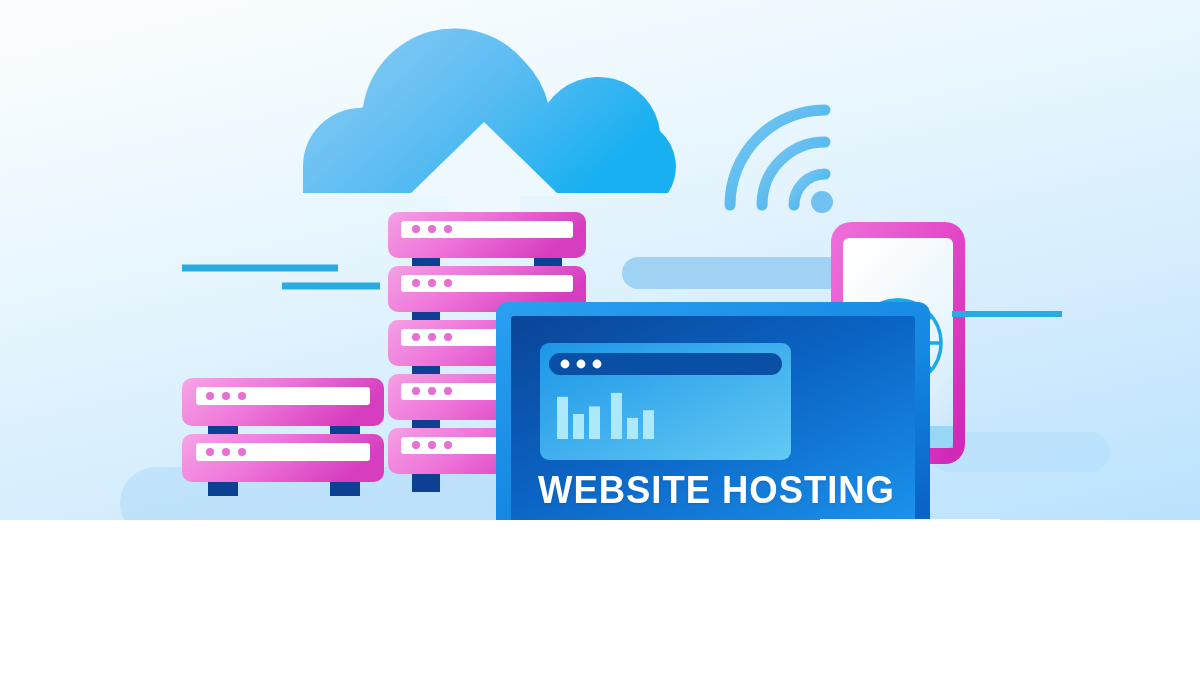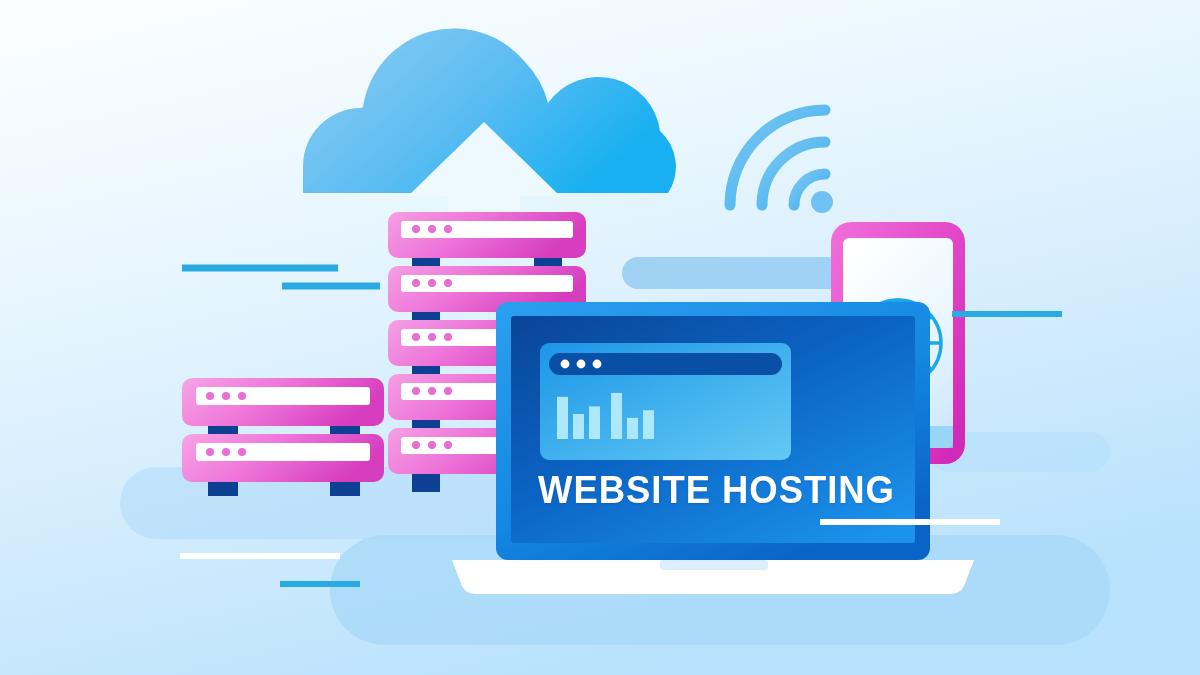--- a/index.html
+++ b/index.html
@@ -3,21 +3,21 @@
 <meta charset="utf-8">
 <style>
   html, body {
     margin: 0;
     padding: 0;
     background: #ffffff;
   }
   #stage {
     position: relative;
     width: 1200px;
-    height: 675px;
+    height: 520px;
     overflow: hidden;
     font-family: "Liberation Sans", sans-serif;
   }
   #bg {
     position: absolute;
     inset: 0;
   }
   .layer {
     position: absolute;
     inset: 0;

